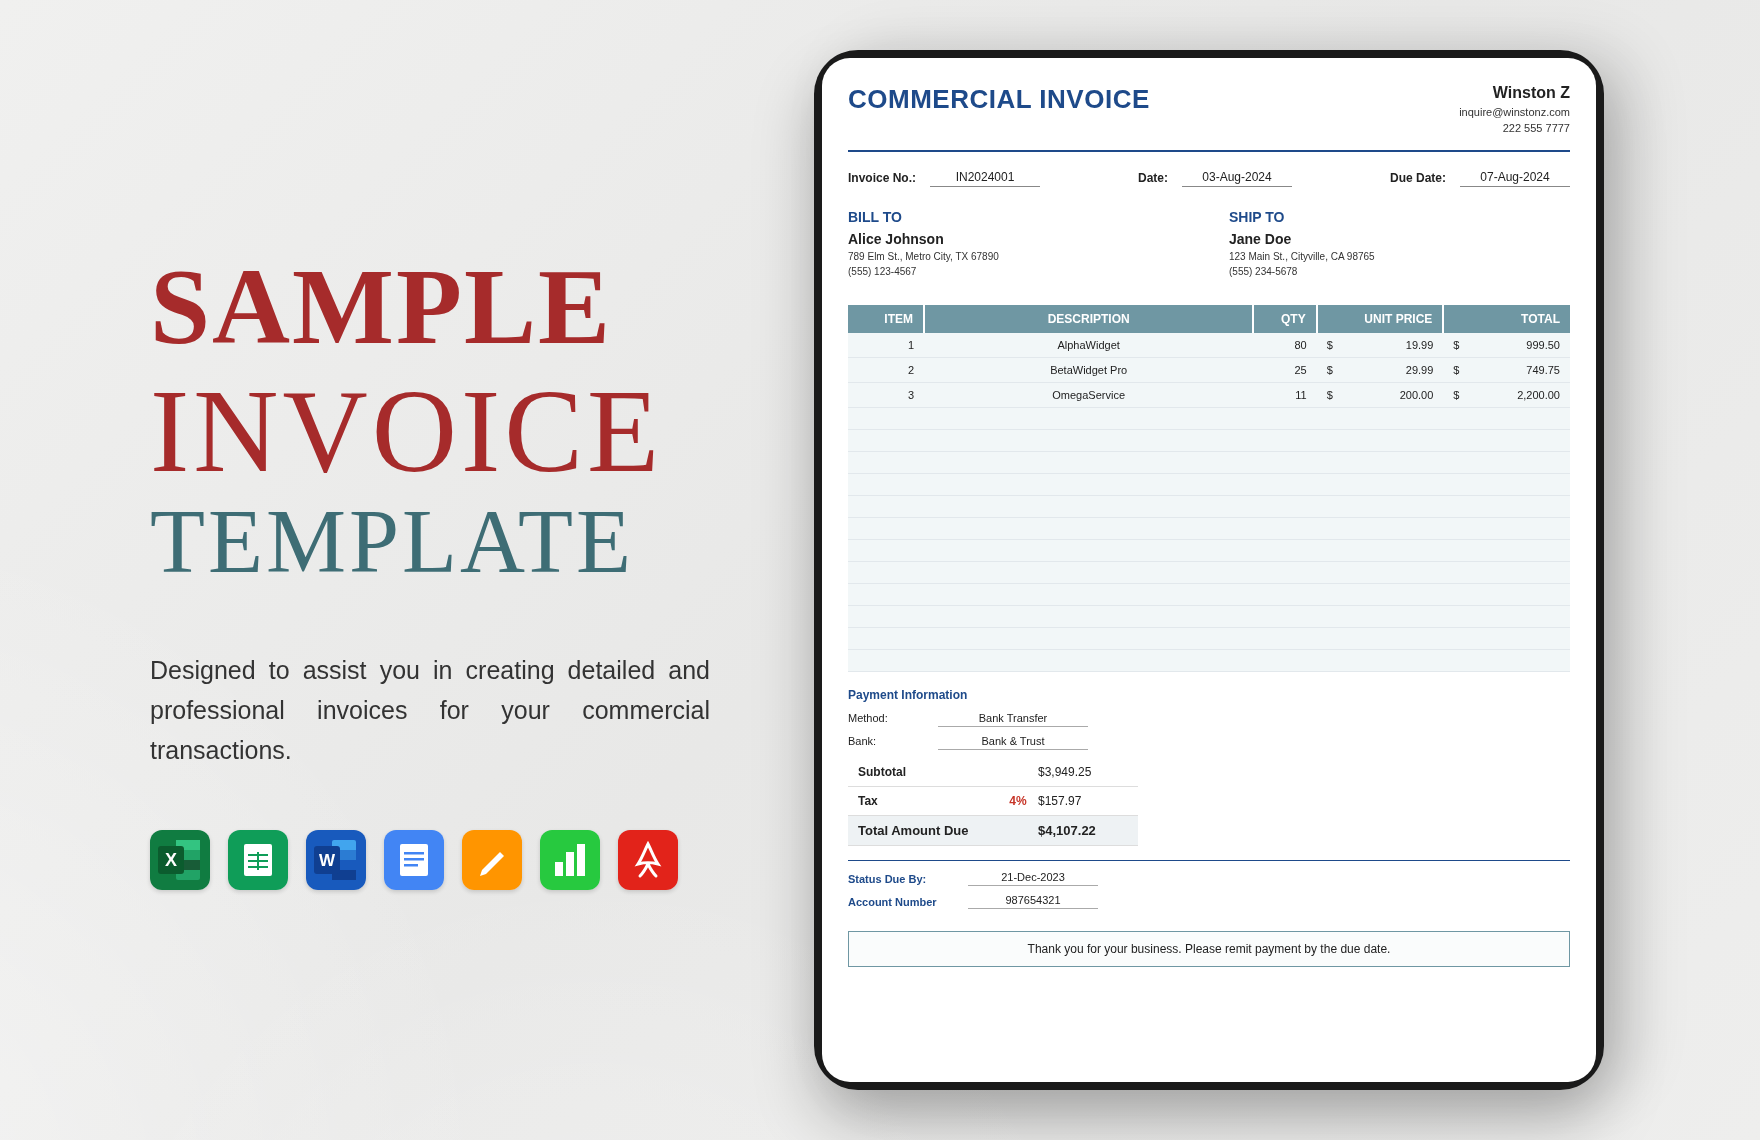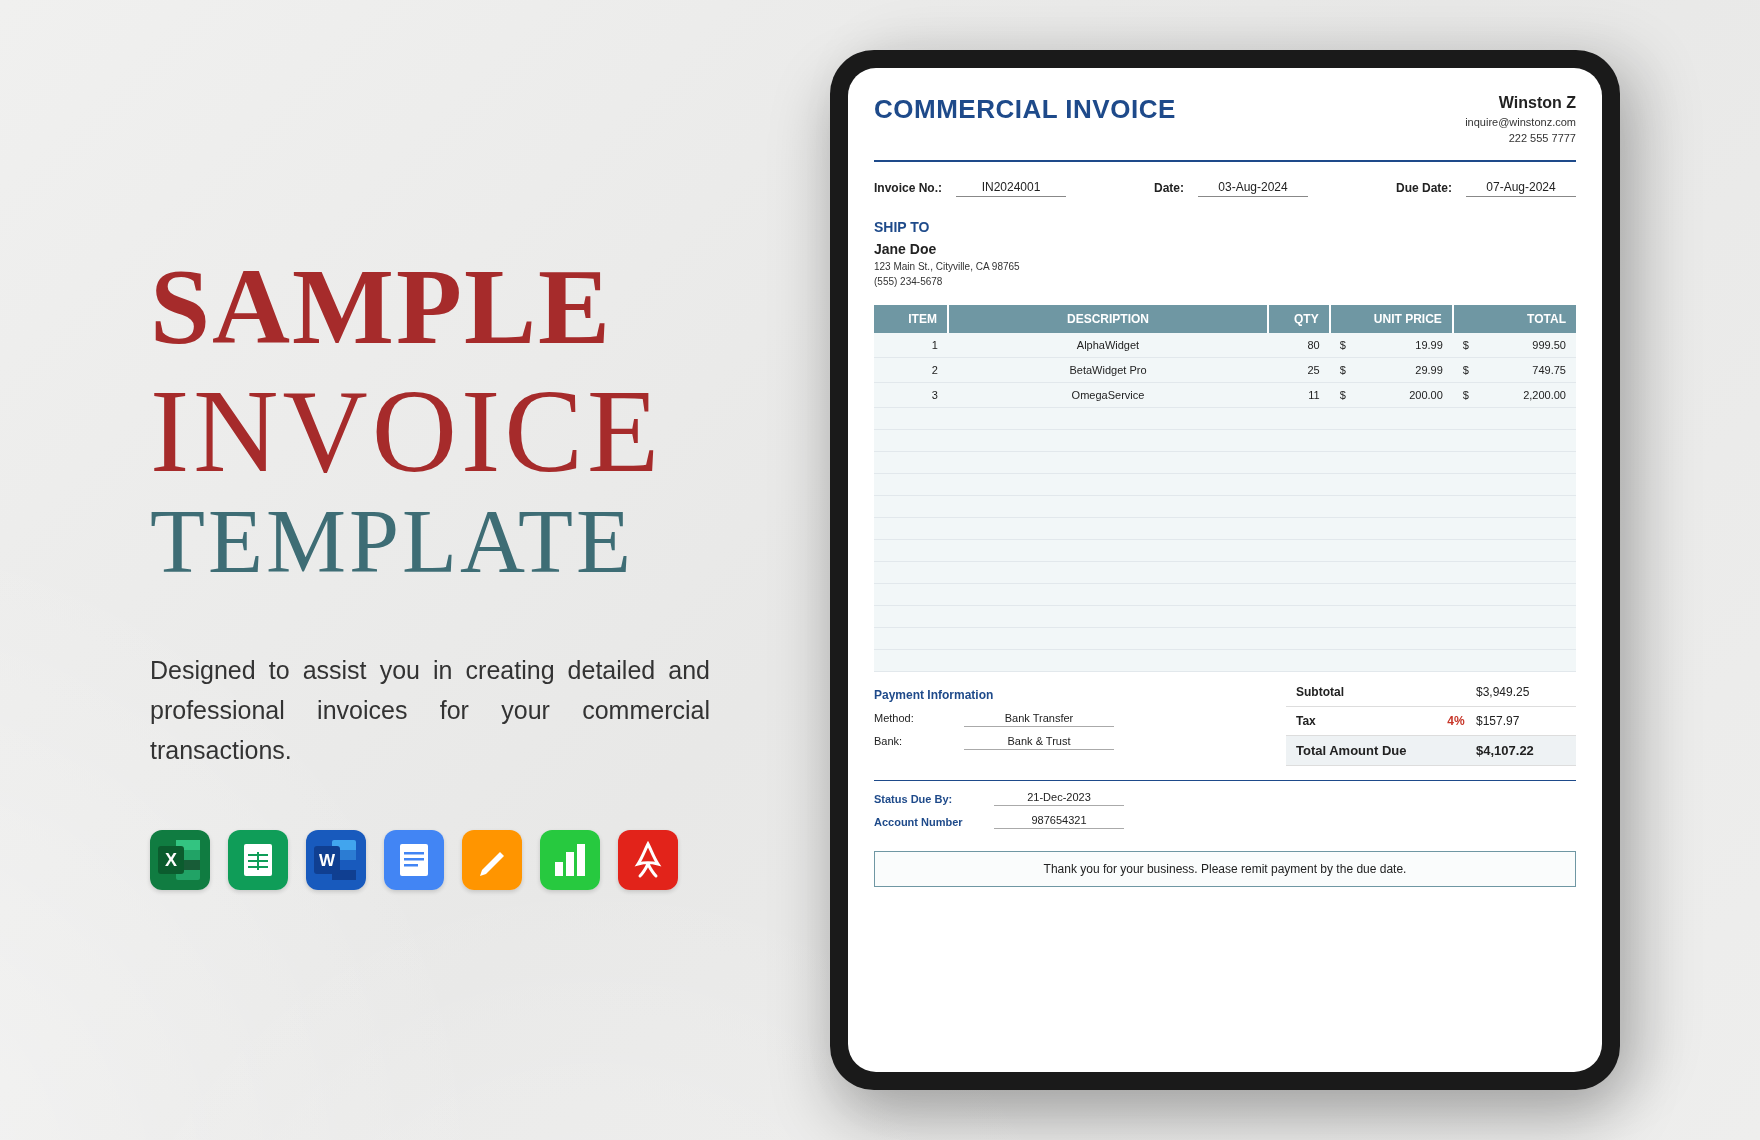--- a/index.html
+++ b/index.html
@@ -20,50 +20,50 @@
     .left-panel { flex: 0 0 780px; padding: 0 0 0 150px; position: relative; z-index: 1; }
     .heading { font-family: Georgia, 'Times New Roman', serif; line-height: 1.05; margin-bottom: 60px; }
     .heading .line1 { color: #a62b2b; font-size: 108px; font-weight: 700; letter-spacing: 2px; }
     .heading .line2 { color: #a62b2b; font-size: 46px; font-weight: 400; letter-spacing: 22px; margin-top: 14px; }
     .heading .line3 { color: #a62b2b; font-size: 118px; font-weight: 400; letter-spacing: 4px; margin-top: 6px; }
     .heading .line4 { color: #3e6d75; font-size: 90px; font-weight: 400; letter-spacing: 3px; margin-top: 2px; }
     .description { color: #333; font-size: 25px; line-height: 1.6; max-width: 560px; text-align: justify; margin-bottom: 60px; }
     .icons-row { display: flex; gap: 18px; }
     .app-icon { width: 60px; height: 60px; border-radius: 12px; display: flex; align-items: center; justify-content: center; box-shadow: 0 2px 4px rgba(0,0,0,0.15); }
     .app-icon svg { width: 60px; height: 60px; }
-    .tablet { position: absolute; right: 140px; top: 50px; width: 790px; height: 1040px; background: #1a1a1a; border-radius: 44px; padding: 18px; box-shadow: 0 30px 60px rgba(0,0,0,0.25), 30px 0 60px rgba(0,0,0,0.12); }
+    .tablet { position: absolute; right: 156px; top: 50px; width: 790px; height: 1040px; background: #1a1a1a; border-radius: 44px; padding: 8px; box-shadow: 0 30px 60px rgba(0,0,0,0.25), 30px 0 60px rgba(0,0,0,0.12); }
     .tablet-screen { width: 100%; height: 100%; background: #fff; border-radius: 28px; overflow: hidden; padding: 26px 26px 18px 26px; font-size: 12px; color: #222; }
     .inv-header { display: flex; justify-content: space-between; align-items: flex-start; padding-bottom: 10px; }
     .inv-title { color: #1e4a8a; font-weight: bold; font-size: 26px; letter-spacing: 0.5px; }
     .company-block { text-align: right; }
     .company-name { font-weight: bold; font-size: 16px; }
     .company-email, .company-phone { font-size: 11px; color: #333; margin-top: 4px; }
     .divider-blue { height: 2px; background: #1e4a8a; margin: 6px 0 10px 0; }
     .meta-row { display: flex; gap: 16px; justify-content: space-between; padding: 6px 0 14px 0; }
     .meta-group { display: flex; align-items: center; gap: 14px; }
     .meta-label { font-weight: bold; font-size: 12px; }
     .meta-value { border-bottom: 1px solid #888; min-width: 110px; text-align: center; padding: 2px 8px; font-size: 12px; }
     .parties-row { display: flex; gap: 40px; margin-top: 8px; }
     .party { flex: 1; }
     .party-h { color: #1e4a8a; font-weight: bold; font-size: 14px; margin-bottom: 6px; }
     .party-name { font-weight: bold; font-size: 14px; margin-bottom: 4px; }
     .party-addr, .party-phone { font-size: 10px; color: #333; margin-bottom: 4px; }
-    .items-table { width: 100%; margin-top: 14px; border-collapse: collapse; }
+    .items-table { width: 100%; margin-top: 24px; border-collapse: collapse; }
     .items-table thead th { background: #6f97a3; color: #fff; font-size: 12px; font-weight: bold; padding: 7px 10px; border-right: 2px solid #fff; }
     .items-table thead th:last-child { border-right: none; }
     .items-table tbody td { padding: 6px 10px; font-size: 11px; border-bottom: 1px solid #e2e8ec; }
     .items-table tbody tr { background: #f2f7f8; }
     .col-item { width: 60px; text-align: right; }
     .col-desc { width: 260px; text-align: center; }
     .col-qty { width: 50px; text-align: right; }
     .col-price { width: 100px; text-align: right; position: relative; }
     .col-total { width: 100px; text-align: right; position: relative; }
     .dollar::before { content: '$'; float: left; }
     .empty-row td { height: 22px; }
-    .totals-section { display: flex; margin-top: 6px; }
+    .totals-section { display: flex; margin-top: 6px; flex-direction: column; }
     .payment-info { flex: 1; padding-top: 10px; }
     .payment-h { color: #1e4a8a; font-weight: bold; font-size: 12px; margin-bottom: 10px; }
     .pay-row { display: flex; margin-bottom: 8px; }
     .pay-label { width: 90px; font-size: 11px; }
     .pay-value { border-bottom: 1px solid #aaa; min-width: 150px; text-align: center; font-size: 11px; padding-bottom: 2px; }
     .totals-block { width: 290px; }
     .total-line { display: flex; justify-content: space-between; padding: 7px 10px; border-bottom: 1px solid #ddd; font-size: 12px; }
     .total-label { font-weight: bold; flex: 1; }
     .total-mid { width: 40px; text-align: center; }
     .total-val { width: 90px; }
@@ -173,20 +173,26 @@
         <span class="meta-label">Date:</span>
         <span class="meta-value">03-Aug-2024</span>
       </div>
       <div class="meta-group">
         <span class="meta-label">Due Date:</span>
         <span class="meta-value">07-Aug-2024</span>
       </div>
     </div>
     <div class="parties-row">
       <div class="party">
+        <div class="party-h">BILL TO</div>
+        <div class="party-name">Alice Johnson</div>
+        <div class="party-addr">789 Elm St., Metro City, TX 67890</div>
+        <div class="party-phone">(555) 123-4567</div>
+      </div>
+      <div class="party">
         <div class="party-h">SHIP TO</div>
         <div class="party-name">Jane Doe</div>
         <div class="party-addr">123 Main St., Cityville, CA 98765</div>
         <div class="party-phone">(555) 234-5678</div>
       </div>
     </div>
     <table class="items-table">
       <thead>
         <tr>
           <th class="col-item">ITEM</th>

